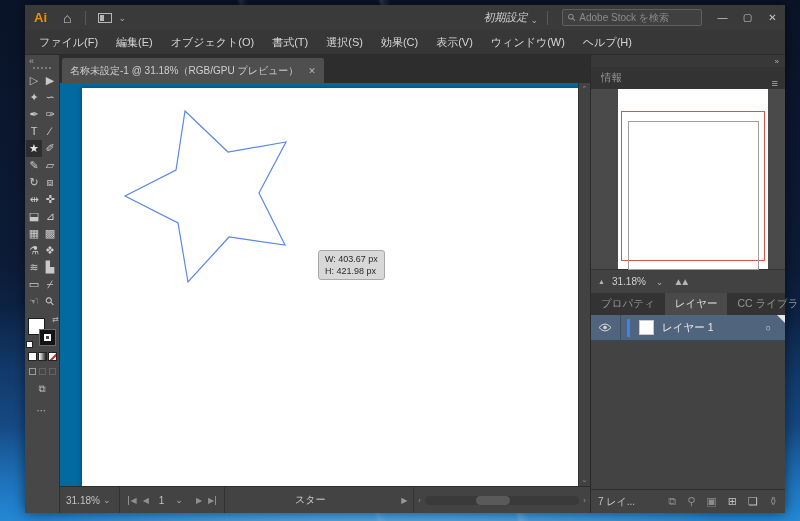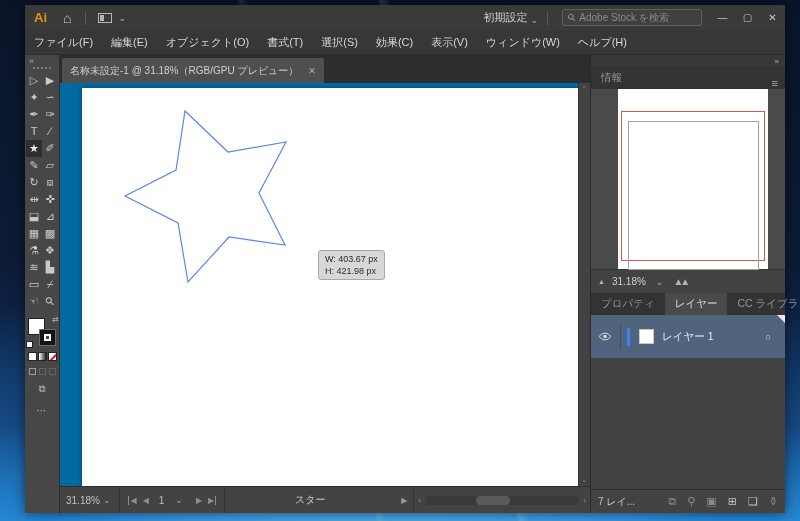--- a/index.html
+++ b/index.html
@@ -20,29 +20,29 @@
   }
   
   .titlebar { height:25px; background:#3a3a3a; display:flex; align-items:center; flex:none; }
   .ai-logo { color:#e8930c; font-weight:bold; font-size:13px; padding:0 8px 0 9px; }
   .home-ic { color:#c9c9c9; font-size:14px; padding:0 8px; }
   .tb-div { width:1px; height:14px; background:#585858; margin:0 6px; }
   .ws-ic { width:14px; height:10px; border:1px solid #b5b5b5; display:inline-block; position:relative; margin:0 3px 0 6px; }
   .ws-ic::after { content:""; position:absolute; left:1px; top:1px; bottom:1px; width:4px; background:#b5b5b5; }
   .chev { color:#b0b0b0; font-size:9px; padding:0 3px; }
   .tb-spacer { flex:1; }
-  .ws-switch { display:flex; align-items:flex-end; }
+  .ws-switch { display:flex; align-items:flex-end;font-style:italic; }
   .workspace-label { color:#d0d0d0; font-size:11px; }
   .searchbox { width:140px; height:17px; background:#404040; border:1px solid #5f5f5f; border-radius:2px;
     display:flex; align-items:center; margin:0 8px; padding:0 5px; }
   .mag { display:inline-block; color:#9a9a9a; font-size:10px; transform:rotate(-45deg); margin-right:4px; }
   .search-ph { color:#8b8b8b; font-size:10px; white-space:nowrap; overflow:hidden; }
   .winbtn { width:25px; height:25px; display:flex; align-items:center; justify-content:center; color:#c6c6c6; font-size:10px; }
   
-  .menubar { height:25px; background:#373737; display:flex; align-items:center; flex:none;
+  .menubar { height:25px; background:#373737; display:flex; align-items:center; padding-left:5px; flex:none;
     border-bottom:1px solid #2c2c2c; }
   .menu-item { padding:0 9px; color:#d6d6d6; font-size:11px; white-space:nowrap; }
   
   .content { flex:1; display:flex; min-height:0; }
   
   .toolbar { width:35px; background:#474747; flex:none; display:flex; flex-direction:column; align-items:center; border-right:1px solid #2e2e2e; }
   .tb-collapse { align-self:flex-start; color:#aaa; font-size:9px; padding:1px 4px 0; }
   .drag-dots { display:flex; gap:2px; margin:1px 0 3px; }
   .drag-dots i { width:2px; height:2px; background:#8c8c8c; border-radius:50%; }
   .tools { display:grid; grid-template-columns:16px 16px; }
@@ -103,21 +103,21 @@
   .nav-body { height:180px; background:#4a4a4a; position:relative; flex:none; }
   .nav-white { position:absolute; left:27px; right:17px; top:0; bottom:0; background:#fff; }
   .nav-red { position:absolute; left:3px; top:22px; right:3px; bottom:8px; border:1px solid #d9534f; }
   .nav-gray { position:absolute; left:10px; top:32px; right:9px; bottom:-1px; border:1px solid #a0a0a0; }
   .nav-ctrl { height:24px; background:#424242; display:flex; align-items:center; padding:0 7px; gap:7px; flex:none; border-top:1px solid #333; }
   .mtn-s { color:#b5b5b5; font-size:7px; }
   .mtn-l { color:#b5b5b5; font-size:10px; letter-spacing:-3px; }
   .nav-zoom { color:#d0d0d0; font-size:10px; }
   
   .layers { flex:1; background:#434343; display:flex; flex-direction:column; min-height:0; }
-  .layer-row { height:44px; background:#50657d; display:flex; align-items:center; position:relative; flex:none; border-bottom:1px solid #37465a; }
+  .layer-row { height:26px; background:#50657d; display:flex; align-items:center; position:relative; flex:none; border-bottom:1px solid #37465a; }
   .eye { margin:0 8px 0 7px; display:flex; }
   .lyr-sep { width:1px; height:26px; background:#3e4f64; margin-right:6px; }
   .lyr-color { width:3px; height:18px; background:#3b82f6; margin-right:9px; }
   .lyr-thumb { width:15px; height:15px; background:#fff; border:1px solid #c9c9c9; margin-right:8px; }
   .lyr-name { color:#eaeaea; font-size:10.5px; flex:1; }
   .lyr-target { color:#cfd8e2; font-size:9px; margin-right:14px; }
   .lyr-corner { position:absolute; right:0; top:0; width:0; height:0; border-top:8px solid #e8e8e8; border-left:8px solid transparent; }
   .layers-empty { flex:1; }
   .layers-footer { height:24px; border-top:1px solid #2e2e2e; display:flex; align-items:center; padding:0 7px; flex:none; }
   .lyr-count { color:#c2c2c2; font-size:10px; }

